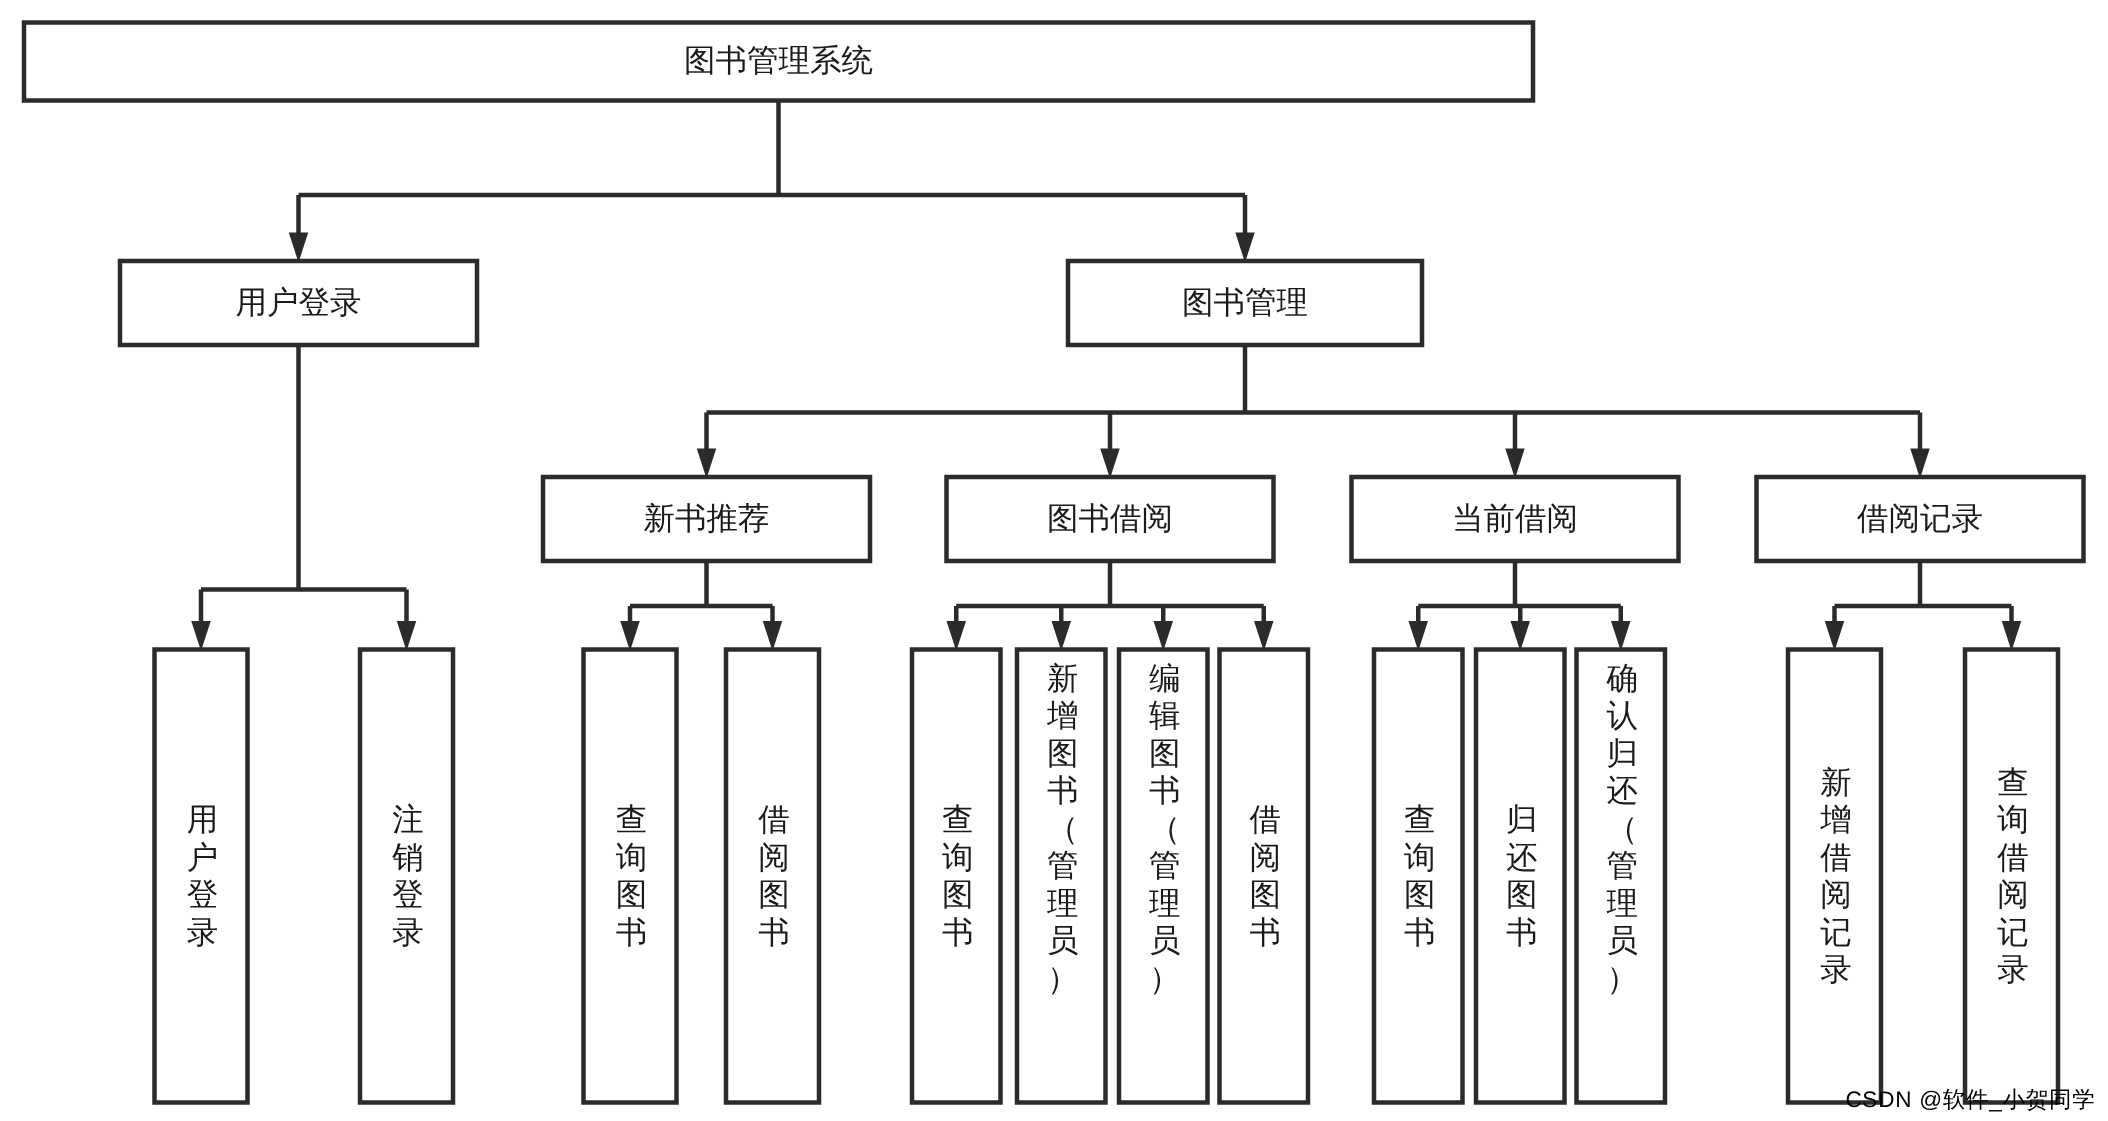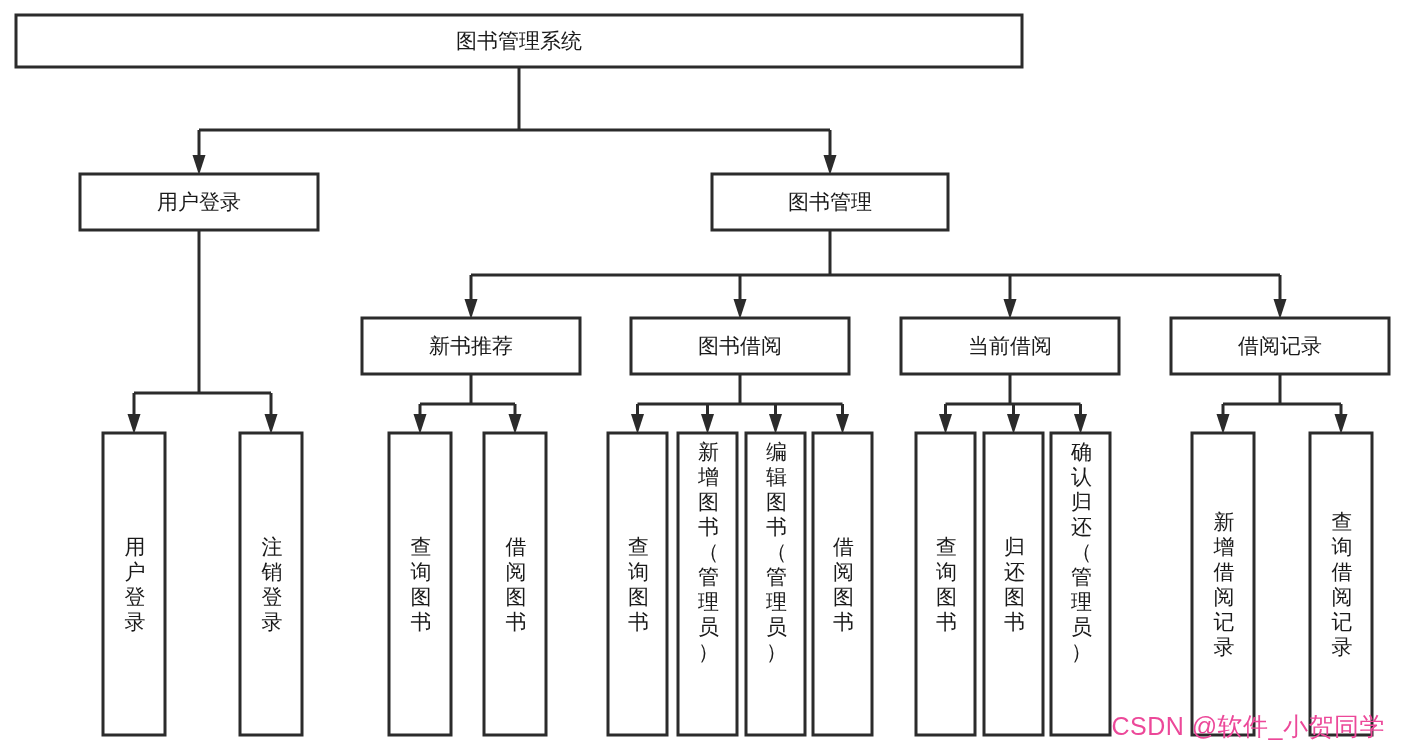--- a/index.html
+++ b/index.html
@@ -47,25 +47,25 @@
     dominant-baseline: middle;
   }
   .node-label-vert {
     font-family: "Liberation Sans", "DejaVu Sans", sans-serif;
     font-size: 21px;
     fill: #1a1a1a;
     text-anchor: middle;
   }
   .watermark {
     position: absolute;
-    right: 20px;
+    right: 8px;
     bottom: 4px;
     font-family: "Liberation Sans", "DejaVu Sans", sans-serif;
-    font-size: 25px;
-    color: #ec4899;
+    font-size: 15px;
+    color: #000000;
     letter-spacing: 0.5px;
     white-space: nowrap;
     user-select: none;
   }
 </style>
 </head>
 <body>
 
 <div id="diagram-root">
   <svg class="flow" id="flow-svg" viewBox="0 0 1405 747">

